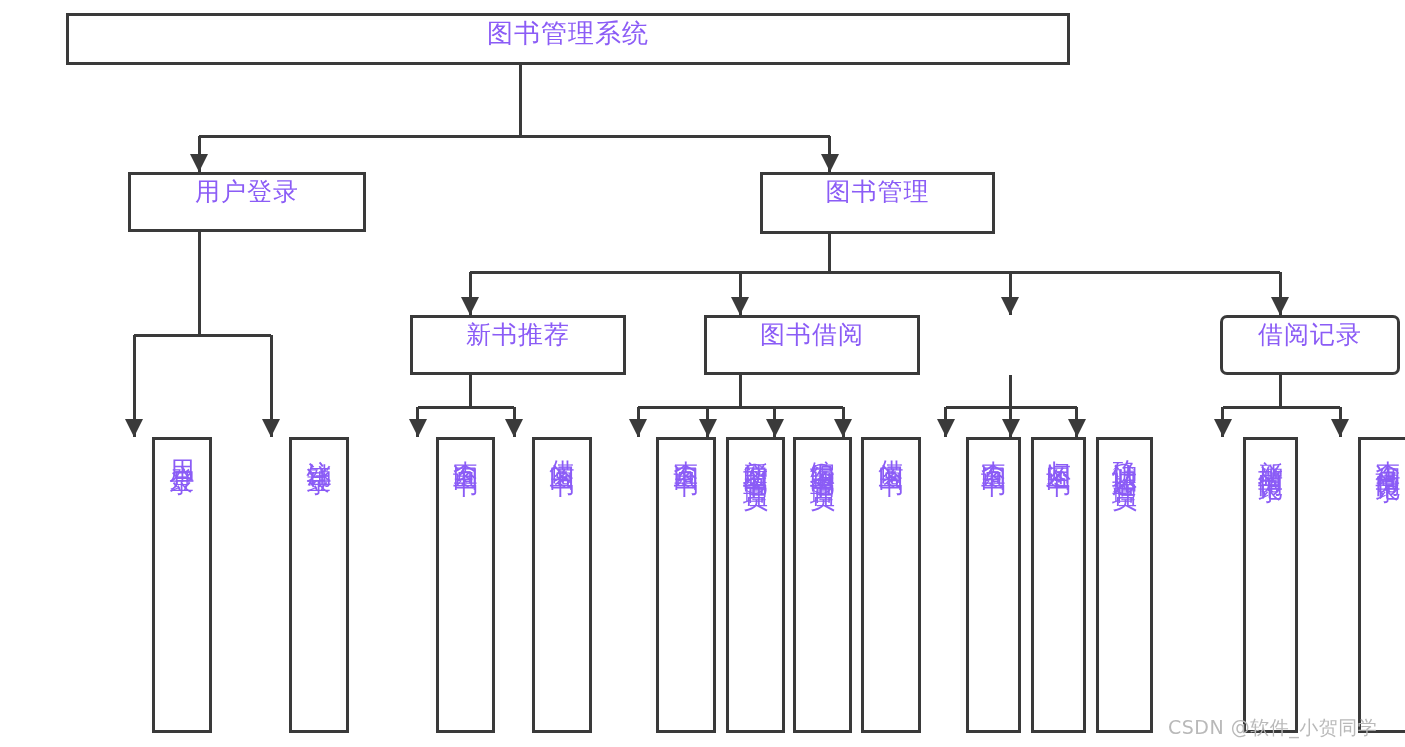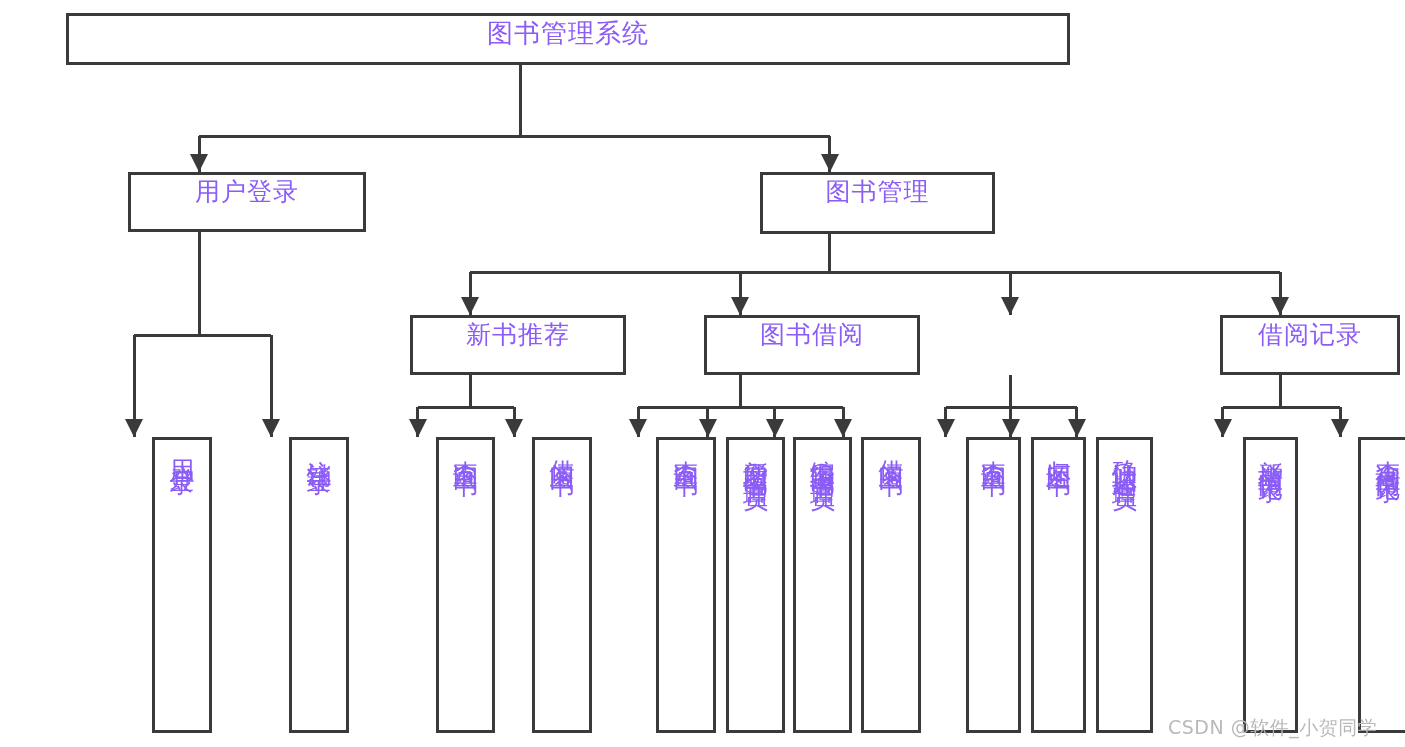--- a/index.html
+++ b/index.html
@@ -87,21 +87,21 @@
   <div class="node horiz" id="n-l2-1" style="left: 712px; top: 172px; width: 235px; height: 62px;">
     <span>图书管理</span>
   </div>
 
   <div class="node horiz" id="n-l3-0" style="left: 362px; top: 315px; width: 216px; height: 60px;">
     <span>新书推荐</span>
   </div>
   <div class="node horiz" id="n-l3-1" style="left: 656px; top: 315px; width: 216px; height: 60px;">
     <span>图书借阅</span>
   </div>
-  <div class="node horiz" id="n-l3-3" style="left: 1172px; top: 315px; width: 180px; height: 60px;">
+  <div class="node horiz" id="n-l3-3" style="left: 1172px; top: 315px; width: 180px; height: 60px; border-radius: 7px;">
     <span>借阅记录</span>
   </div>
 
   <div class="node vert" id="n-lf-0" style="left: 104px; top: 437px; width: 60px; height: 296px;">
     <span class="vlabel">用户登录</span>
   </div>
   <div class="node vert" id="n-lf-1" style="left: 241px; top: 437px; width: 60px; height: 296px;">
     <span class="vlabel">注销登录</span>
   </div>
   <div class="node vert" id="n-lf-2" style="left: 388px; top: 437px; width: 59px; height: 296px;">

